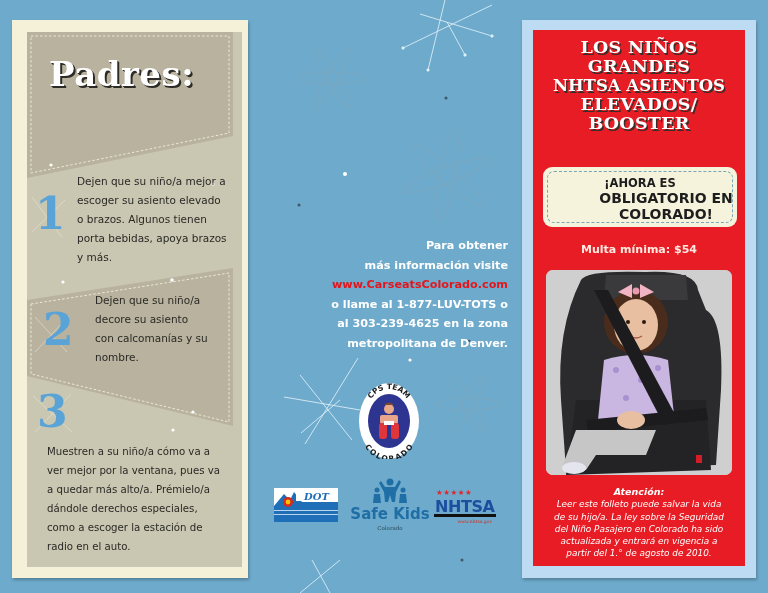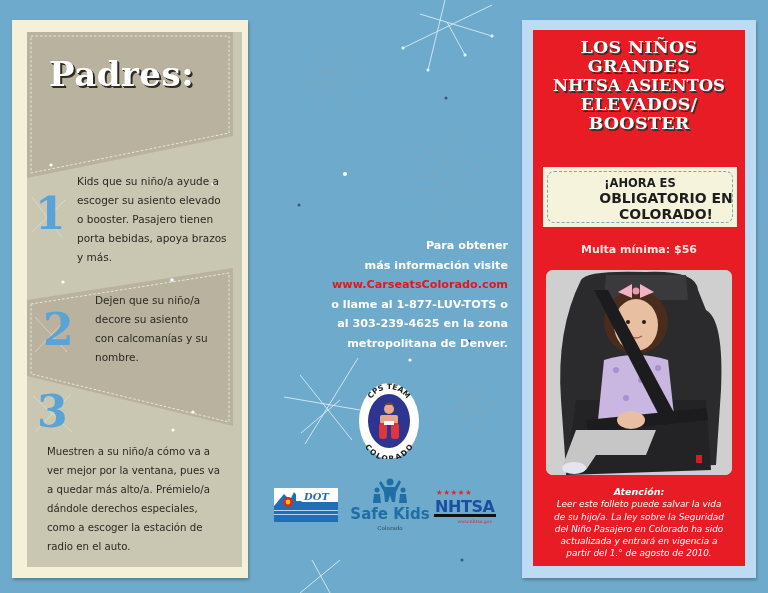--- a/index.html
+++ b/index.html
@@ -57,21 +57,21 @@
     background: #e81c24;
   }
   .headline {
     position: absolute; left: 0; top: 8px; width: 212px; text-align: center;
     font-family: "DejaVu Serif", serif; font-weight: bold; font-size: 17.5px;
     line-height: 19px; color: #ffffff; letter-spacing: 0.3px;
     text-shadow: 1.5px 1.5px 0 #3a2d2a;
   }
   .notice-box {
     position: absolute; left: 10px; top: 137px; width: 194px; height: 60px;
-    background: #f6f3dc; border-radius: 0;
+    background: #f6f3dc; border-radius: 9px;
   }
   .notice-box .dash {
     position: absolute; left: 4px; top: 4px; right: 4px; bottom: 4px;
     border: 1px dashed #7aa6b8; border-radius: 7px;
   }
   .notice-line1 {
     position: absolute; left: 0; top: 9px; width: 194px; text-align: center;
     font-weight: bold; font-size: 11.5px; color: #1d1d1d;
   }
   .notice-line2 {
@@ -164,23 +164,23 @@
           <line x1="8" y1="320" x2="42" y2="284"></line>
         <line x1="6" y1="364" x2="45" y2="400"></line>
           <line x1="8" y1="400" x2="44" y2="362"></line>
       </g>
     </svg>
 
     <div class="left-title">Padres:</div>
 
     <div class="step-num" style="left:8px;top:160px;">1</div>
     <div class="step-text" style="left:50px;top:140px;width:156px;">
-      <div>Kids que su niño/a ayude a</div>
+      <div>Dejen que su niño/a mejor a</div>
       <div>escoger su asiento elevado</div>
-      <div>o booster. Pasajero tienen</div>
+      <div>o brazos. Algunos tienen</div>
       <div>porta bebidas, apoya brazos</div>
       <div>y más.</div>
     </div>
 
     <div class="step-num" style="left:16px;top:276px;">2</div>
     <div class="step-text" style="left:68px;top:259px;width:138px;">
       <div>Dejen que su niño/a</div>
       <div>decore su asiento</div>
       <div>con calcomanías y su</div>
       <div>nombre.</div>
@@ -271,21 +271,21 @@
 
     <div class="notice-box">
       <div class="dash"></div>
       <div class="notice-line1">¡AHORA ES</div>
       <div class="notice-line2">
         <div>OBLIGATORIO EN</div>
         <div>COLORADO!</div>
       </div>
     </div>
 
-    <div class="fine">Multa mínima: $56</div>
+    <div class="fine">Multa mínima: $54</div>
 
     <div class="photo" title="Niña sentada en un asiento elevado booster con cinturón de seguridad">
       <svg width="186" height="205" viewBox="0 0 186 205">
         <rect width="186" height="205" fill="#cfcfcf"></rect>
 
         <path d="M35,10 Q40,0 100,2 Q150,0 152,20 L160,40 Q178,50 175,120 L170,195 L20,200 L15,130 Q10,60 35,10 Z" fill="#2b2b2d"></path>
         <path d="M60,5 L140,5 L142,30 L58,30 Z" fill="#3a3a3c"></path>
         <path d="M30,130 L160,130 L165,200 L20,205 Z" fill="#232325"></path>
 
         <ellipse cx="90" cy="52" rx="32" ry="32" fill="#4a2c1c"></ellipse>

